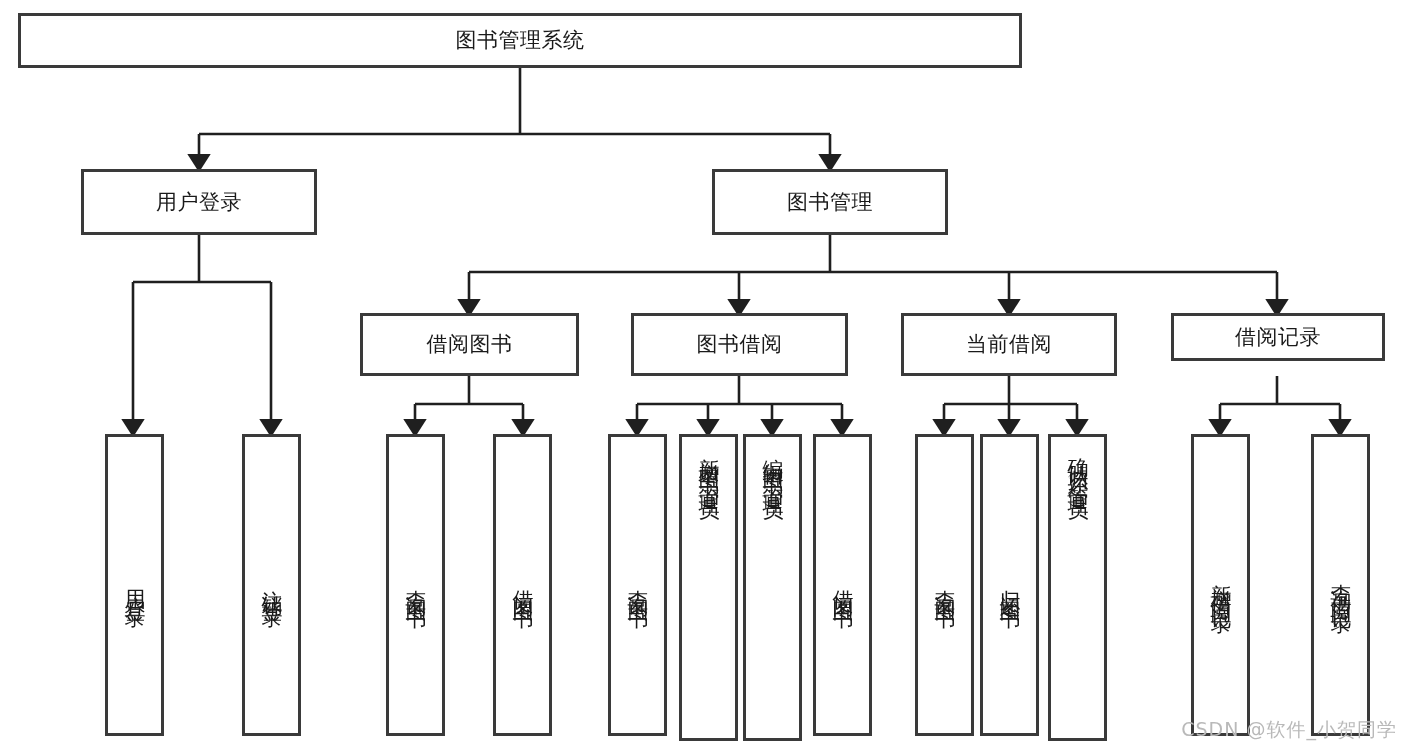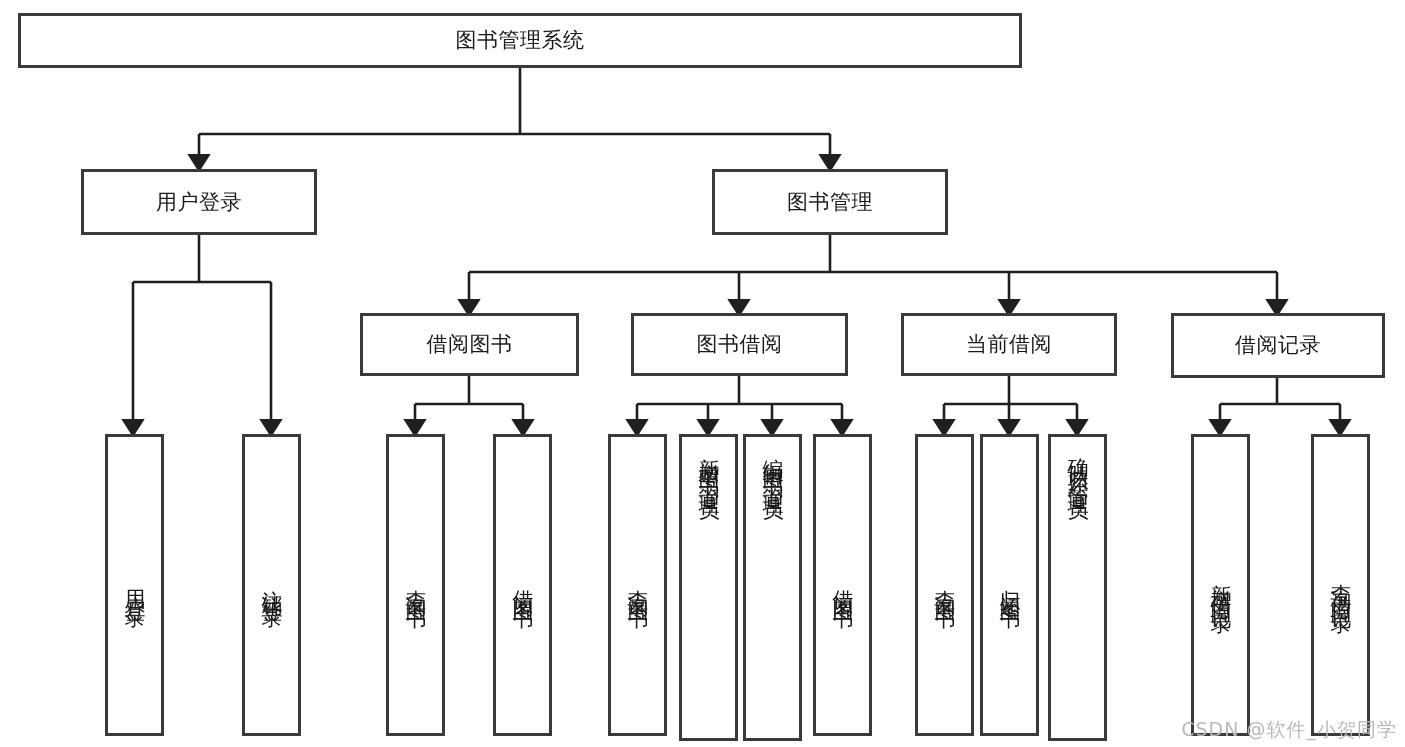--- a/index.html
+++ b/index.html
@@ -146,21 +146,21 @@
   </div>
 
   <div class="node" style="left:631px; top:313px; width:217px; height:63px;">
     <span class="label">图书借阅</span>
   </div>
 
   <div class="node" style="left:901px; top:313px; width:216px; height:63px;">
     <span class="label">当前借阅</span>
   </div>
 
-  <div class="node" style="left:1171px; top:313px; width:214px; height:65px;">
+  <div class="node" style="left:1171px; top:313px; width:214px; height:48px;">
     <span class="label">借阅记录</span>
   </div>
 
   <div class="leaf center-text" style="left:105px; top:434px; width:59px; height:302px;">
     <span class="vlabel">用户登录</span>
   </div>
   <div class="leaf center-text" style="left:242px; top:434px; width:59px; height:302px;">
     <span class="vlabel">注销登录</span>
   </div>
 

